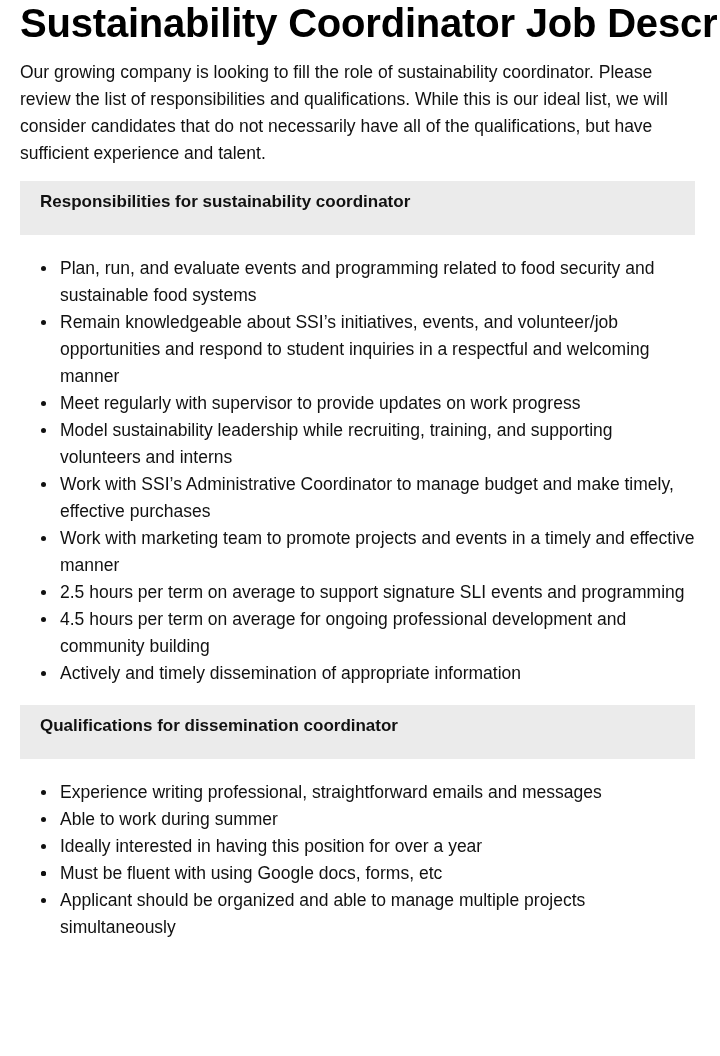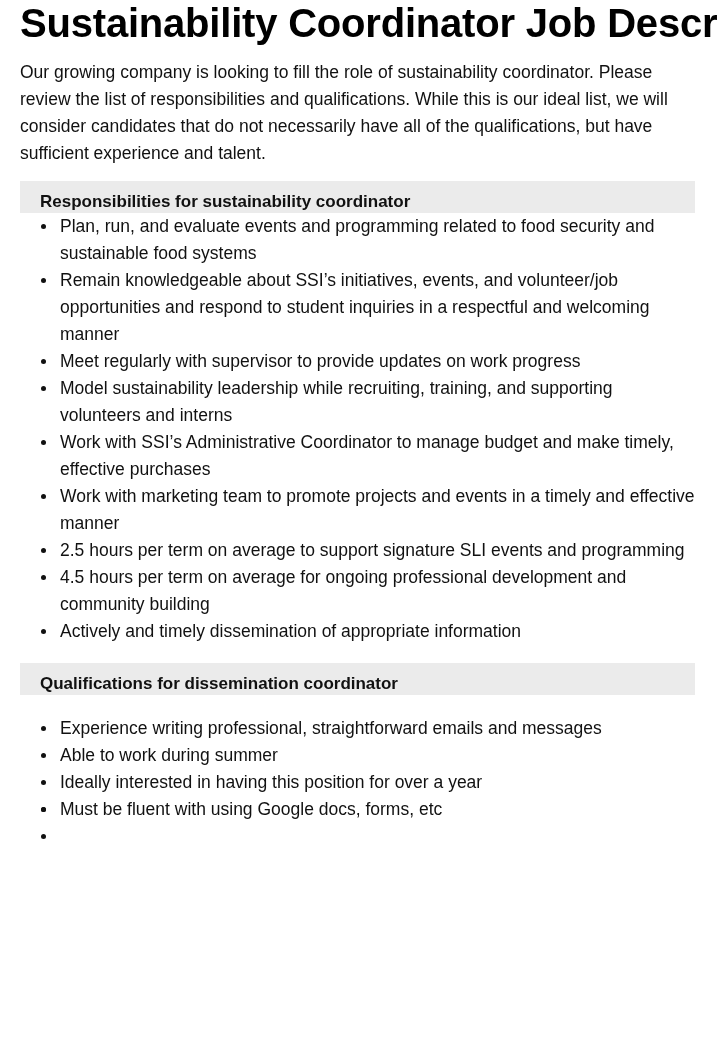--- a/index.html
+++ b/index.html
@@ -31,33 +31,34 @@
     }
     .intro {
       margin: 13px 0 0 0;
       font-size: 17.5px;
       line-height: 27px;
       color: #111111;
     }
     .section-header {
       margin-top: 14px;
       background: #ebebeb;
-      height: 32px;
+      height: 54px;
       line-height: 42px;
       padding-left: 20px;
       font-size: 17px;
       font-weight: bold;
       color: #111111;
     }
     ul {
       list-style: none;
       margin: 0;
       padding: 0;
     }
     ul.resp {
+      margin-top: 20px;
     }
     ul.qual {
       margin-top: 20px;
     }
     li {
       position: relative;
       padding-left: 40px;
       font-size: 17.5px;
       line-height: 27px;
       color: #111111;
@@ -96,15 +97,15 @@
     <li><span class="bullet"></span><span>Actively and timely dissemination of appropriate information</span></li>
   </ul>
 
   <div class="section-header qual-h">Qualifications for dissemination coordinator</div>
   <ul class="qual">
     <li><span class="bullet"></span><span>Experience writing professional, straightforward emails and messages</span></li>
     <li><span class="bullet"></span><span>Able to work during summer</span></li>
     <li><span class="bullet"></span><span>Ideally interested in having this position for over a year</span></li>
     <li><span class="bullet"></span></li>
     <li><span class="bullet"></span><span>Must be fluent with using Google docs, forms, etc</span></li>
-    <li><span class="bullet"></span></li>
+    <li><span class="bullet"></span><span>Applicant should be organized and able to manage multiple projects simultaneously</span></li>
   </ul>
 </div>
 
 </body></html>

